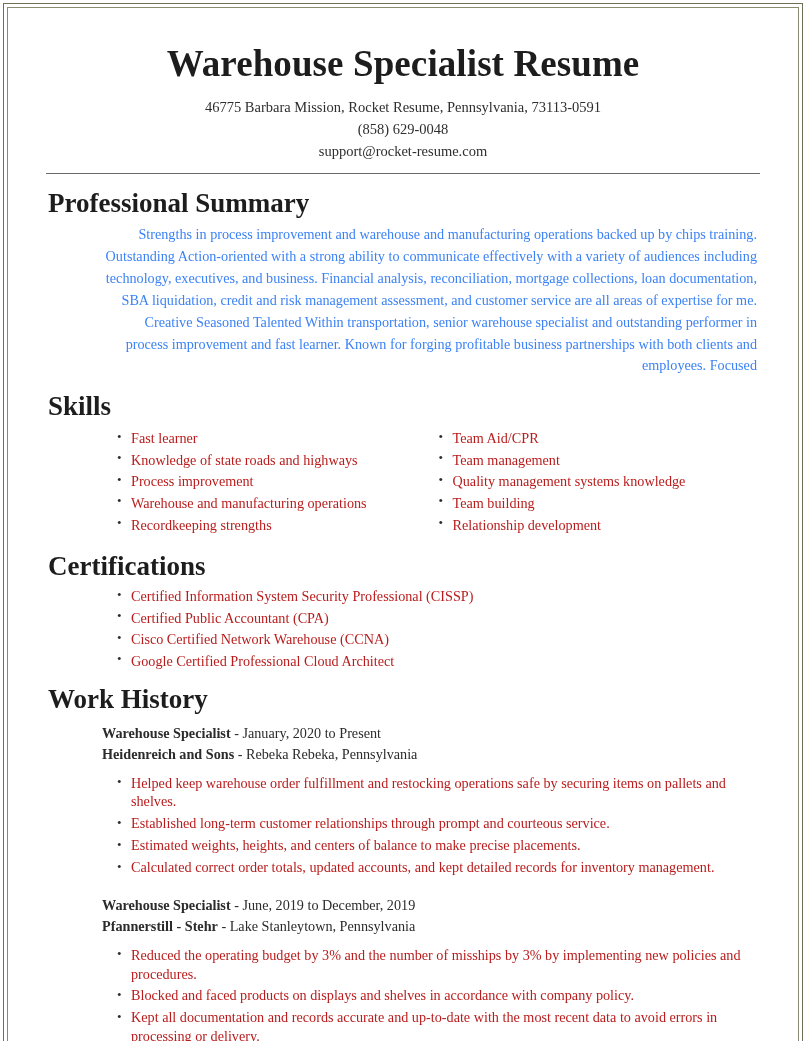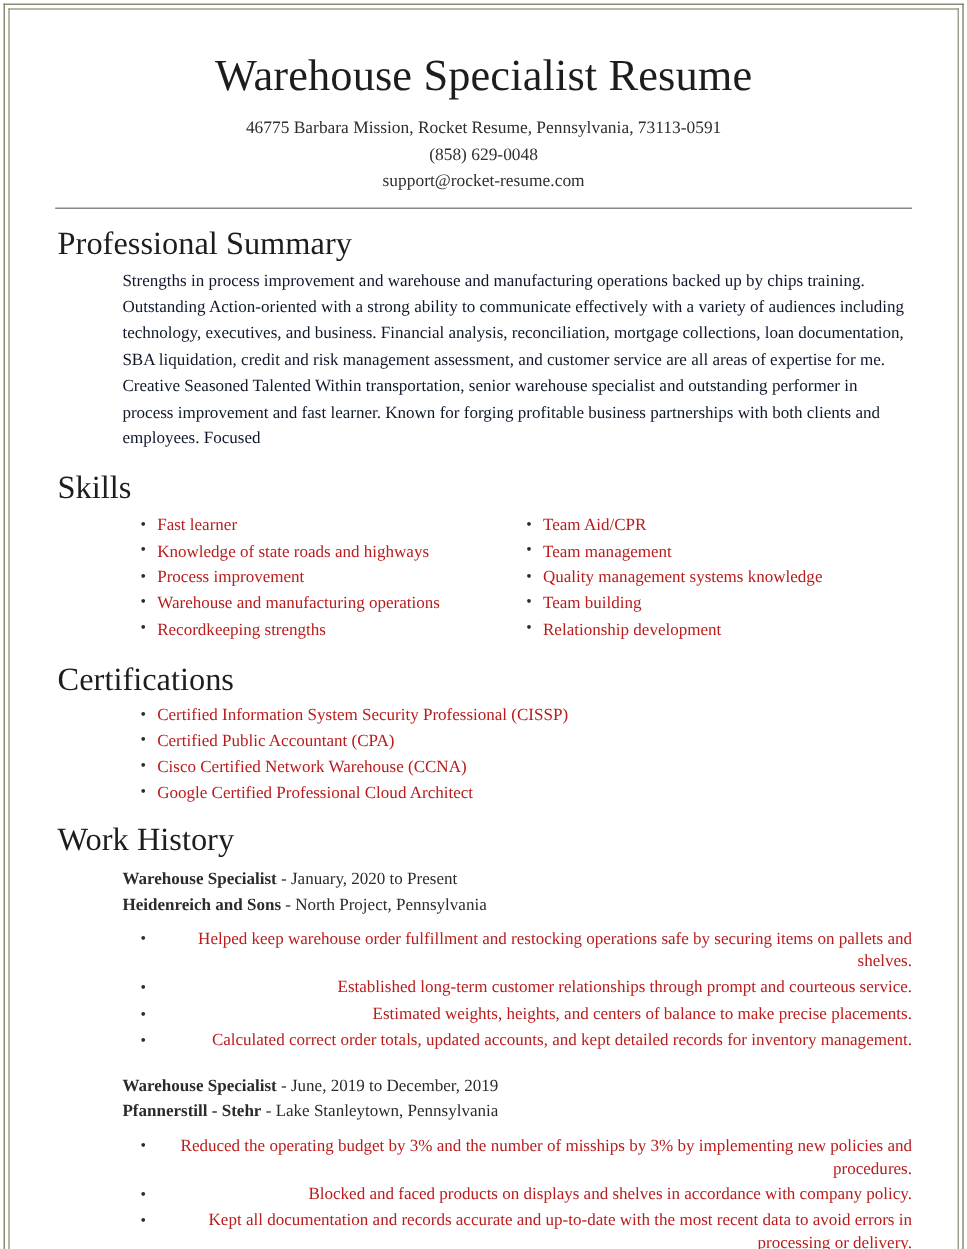--- a/index.html
+++ b/index.html
@@ -48,21 +48,21 @@
     top: 0;
     width: 806px;
     box-sizing: border-box;
     padding: 0 46px;
   }
 
   
   .resume-title {
     text-align: center;
     font-size: 37px;
-    font-weight: normal;
+    font-weight: bold;
     letter-spacing: 0.1px;
     margin: 0;
     padding-top: 42px;
     color: #1d1d1d;
     line-height: 1.18;
   }
   .contact-block {
     text-align: center;
     margin-top: 10px;
     font-size: 14.5px;
@@ -78,33 +78,33 @@
     border: none;
     border-top: 1.6px solid #6a6a6a;
   }
 
   
   .section {
     margin-top: 12px;
   }
   .section-heading {
     font-size: 27px;
-    font-weight: normal;
+    font-weight: bold;
     margin: 0 0 3px 2px;
     color: #1d1d1d;
     line-height: 1.3;
   }
 
   .summary-text {
     margin: 0 0 0 56px;
     font-size: 14.2px;
     line-height: 1.54;
-    color: #0f172a;
+    color: #3b82f6;
     max-width: 655px;
-    text-align: left;
+    text-align: right;
   }
 
   
   ul.bullets {
     margin: 2px 0 0 0;
     padding: 0;
     list-style: none;
   }
   ul.bullets > li {
     position: relative;
@@ -169,21 +169,20 @@
     font-weight: normal;
   }
   .job-bullets {
     margin-left: 71px;
     margin-top: 9px;
   }
   .job-bullets ul.bullets > li {
     line-height: 1.33;
     margin-bottom: 3px;
     max-width: 645px;
-    text-align: right;
   }
 </style>
 </head>
 <body>
 
 <div class="page">
   <div class="frame-outer"></div>
   <div class="frame-inner"></div>
 
   <div class="content">
@@ -241,21 +240,21 @@
 
     <div class="section">
       <h2 class="section-heading">Work History</h2>
 
       <div class="job">
         <div class="job-header">
           <span class="job-line">
             <b>Warehouse Specialist</b><span class="job-sep"> - </span><span>January, 2020 to Present</span>
           </span>
           <span class="job-line">
-            <b>Heidenreich and Sons</b><span class="job-sep"> - </span><span>North Project, Pennsylvania</span>
+            <b>Heidenreich and Sons</b><span class="job-sep"> - </span><span>Rebeka Rebeka, Pennsylvania</span>
           </span>
         </div>
         <div class="job-bullets">
           <ul class="bullets">
             <li>Helped keep warehouse order fulfillment and restocking operations safe by securing items on pallets and shelves.</li>
             <li>Established long-term customer relationships through prompt and courteous service.</li>
             <li>Estimated weights, heights, and centers of balance to make precise placements.</li>
             <li>Calculated correct order totals, updated accounts, and kept detailed records for inventory management.</li>
           </ul>
         </div>

